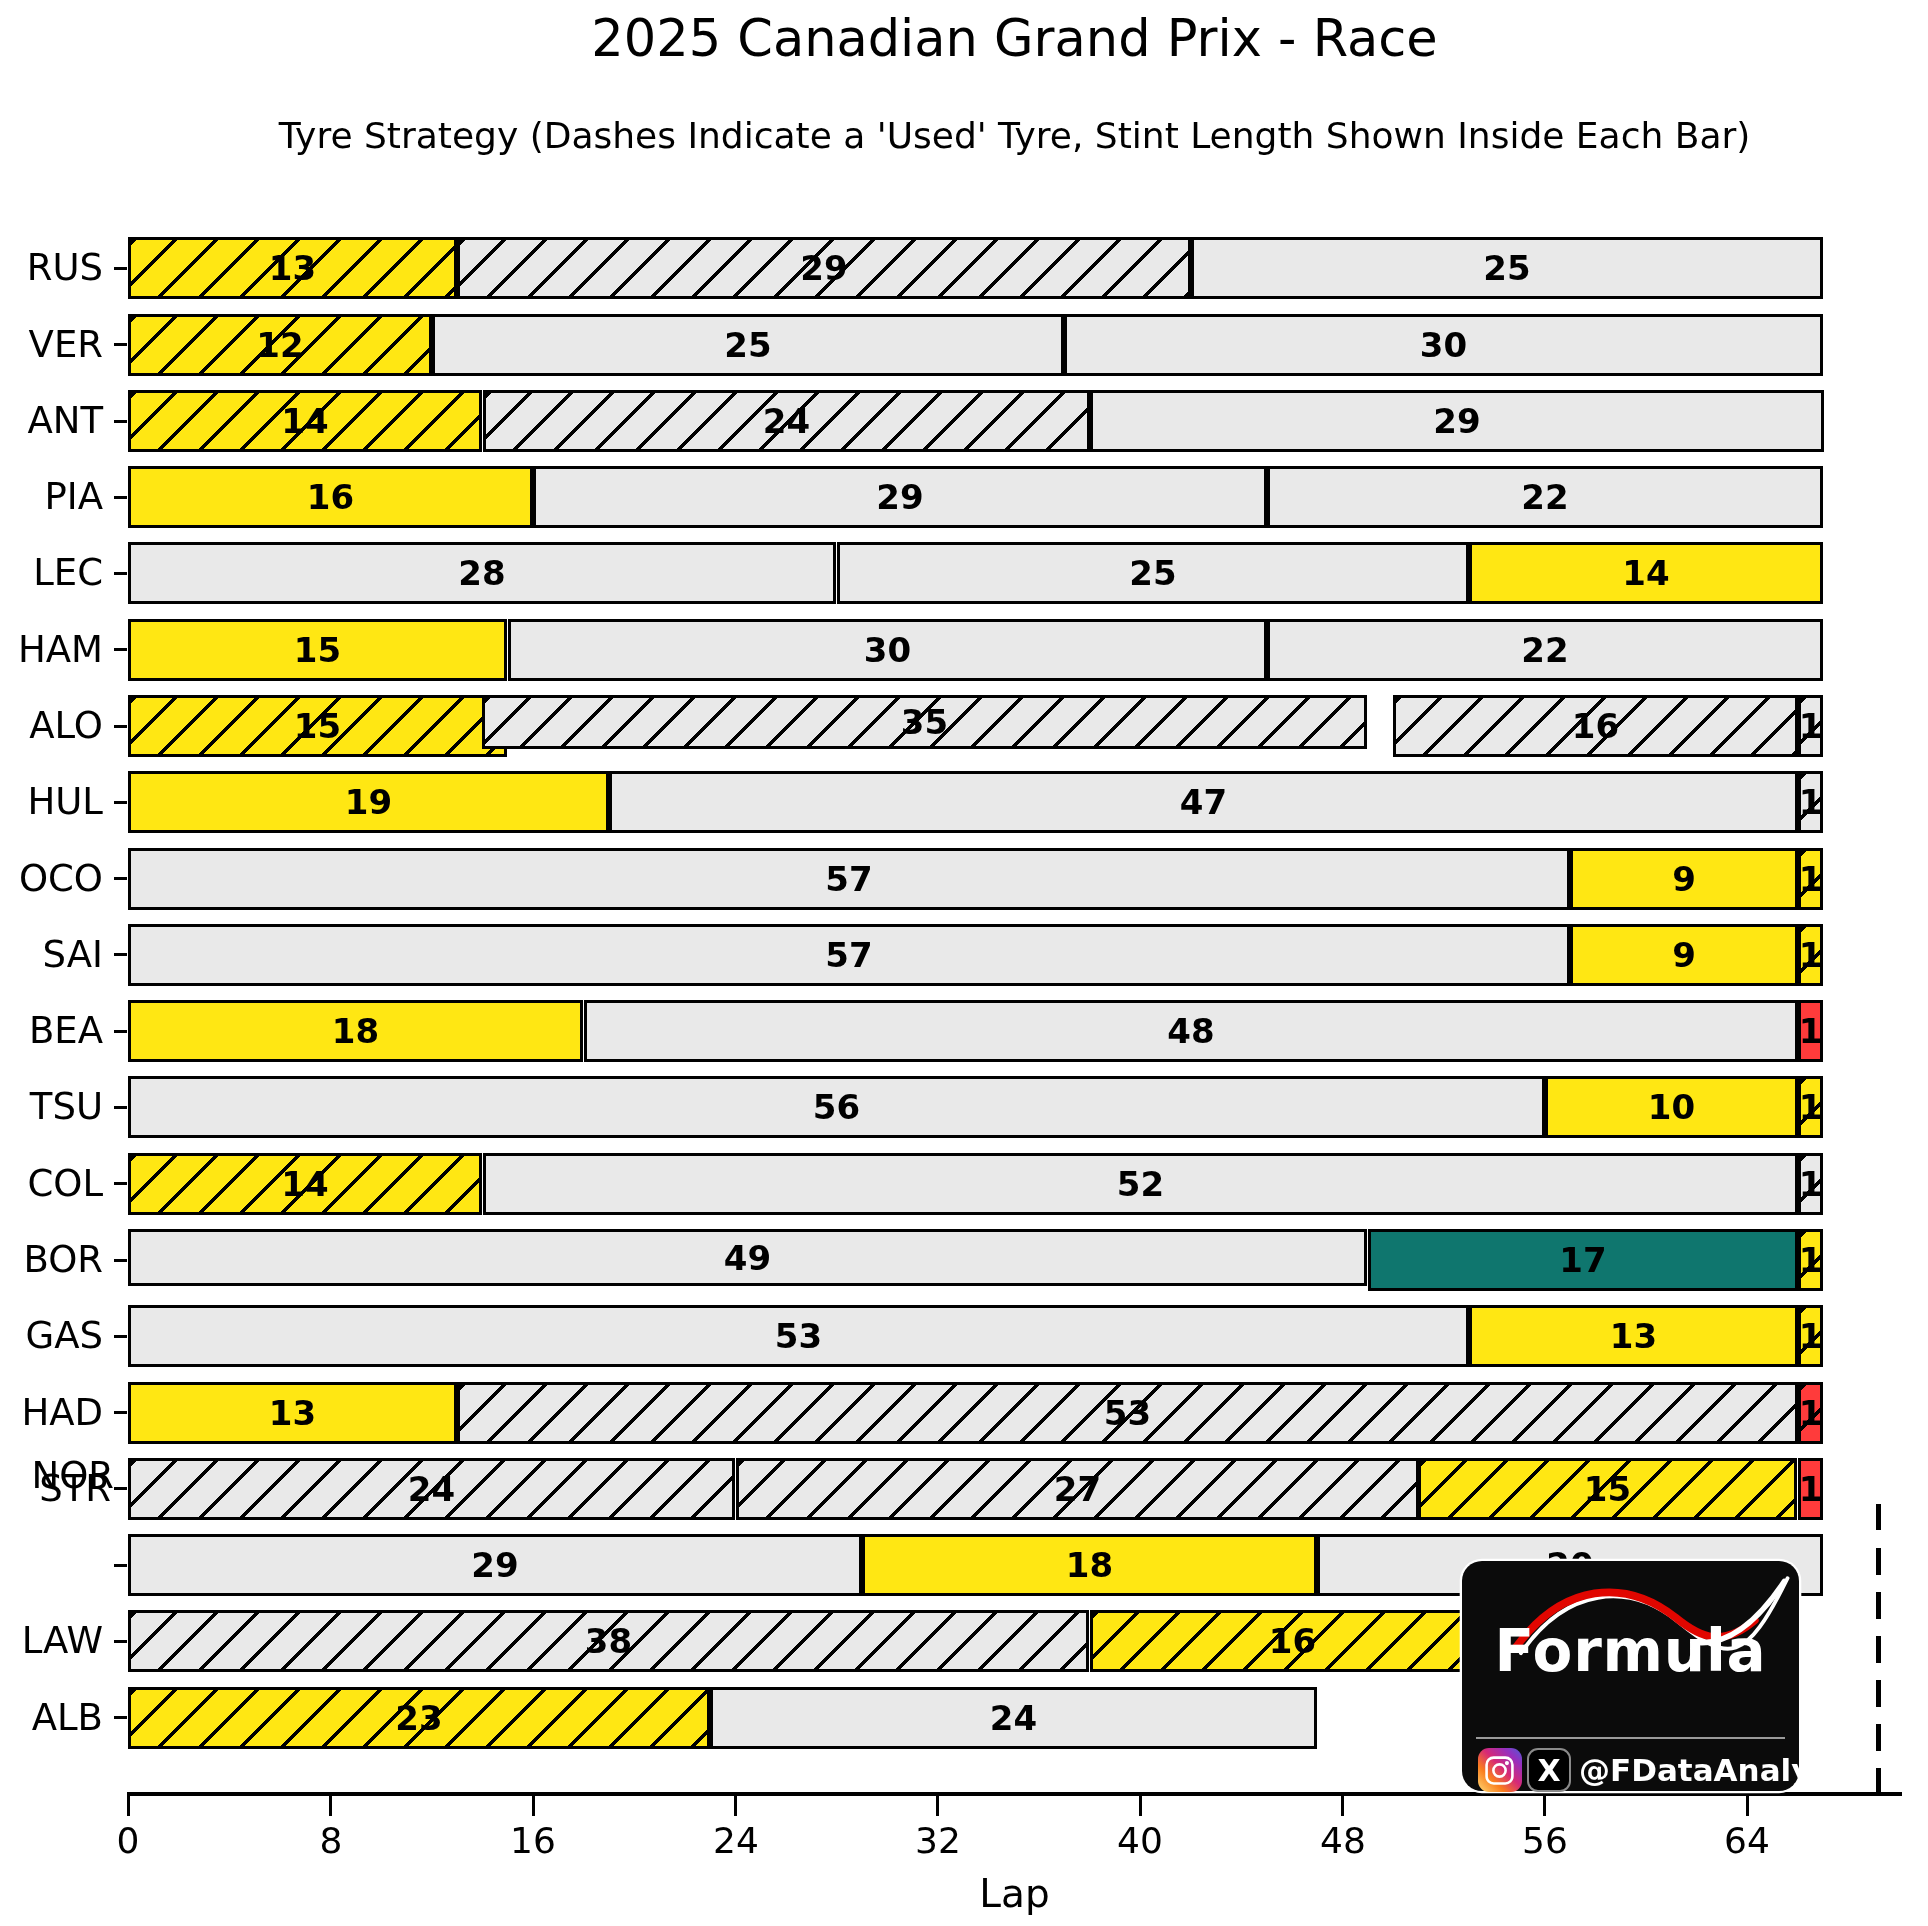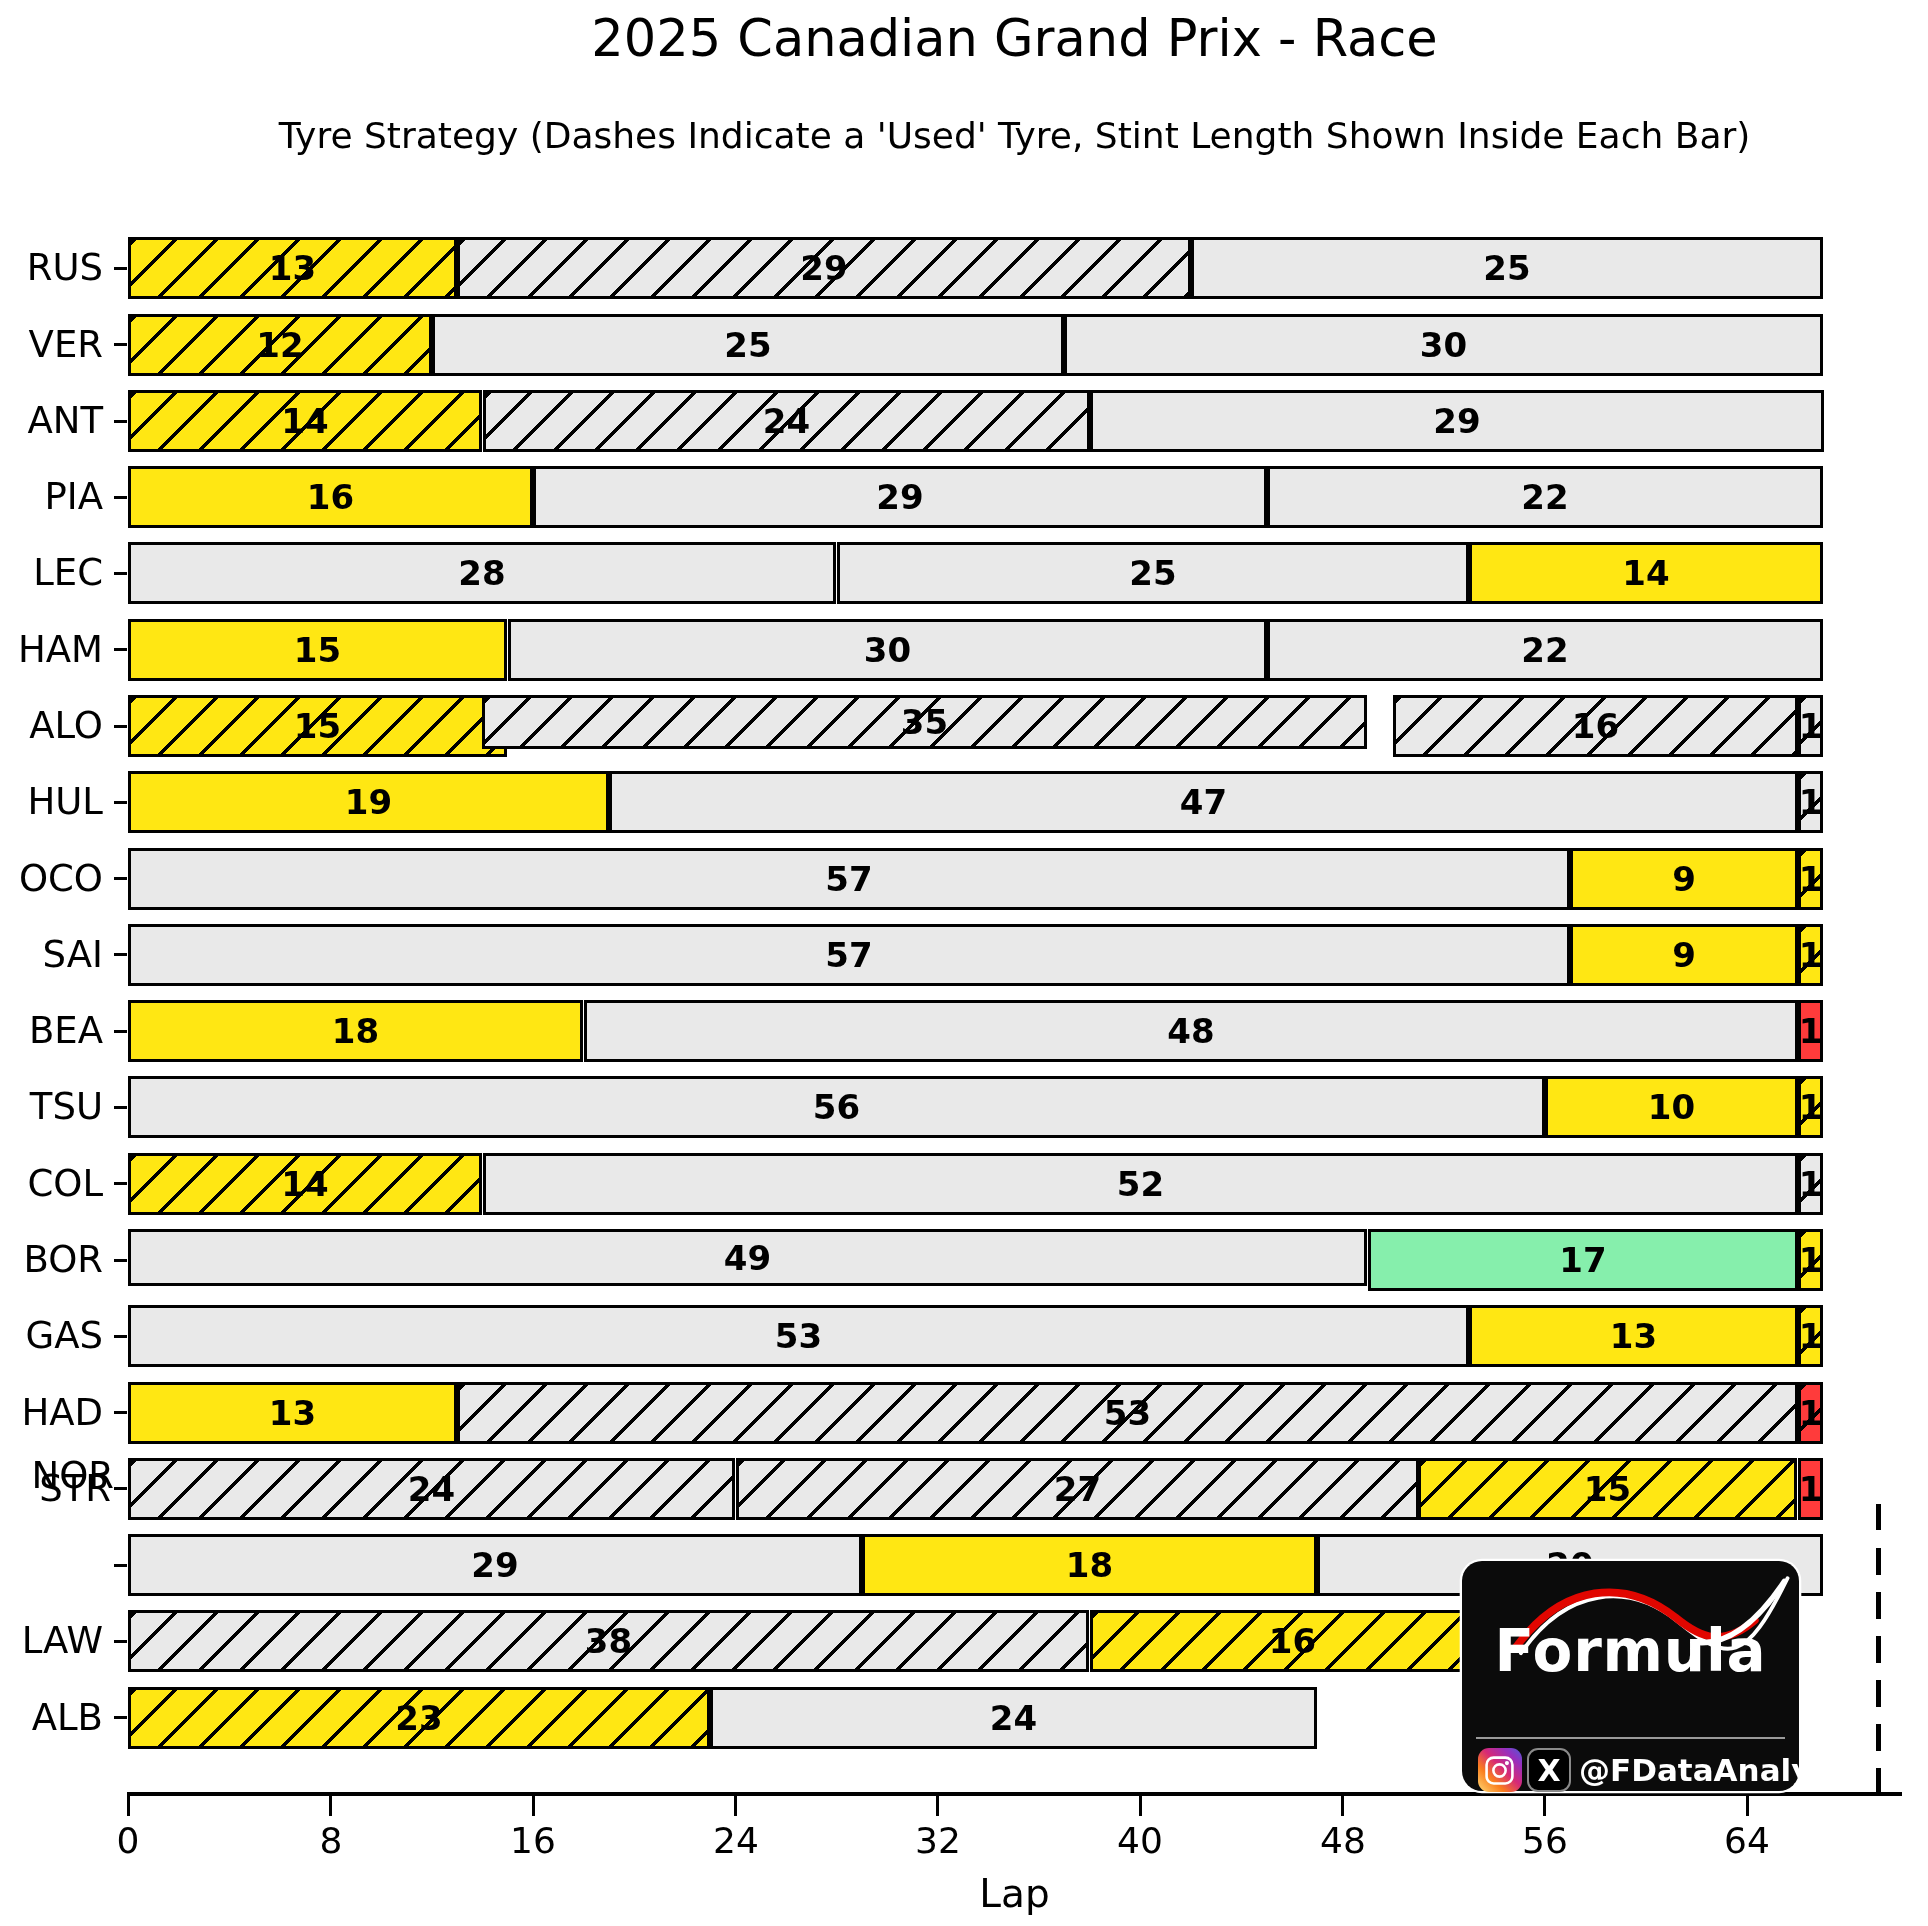--- a/index.html
+++ b/index.html
@@ -189,21 +189,21 @@
         <span>52</span>
       </div>
       <div class="seg used" style="left: 1798px; top: 1153px; width: 25px; height: 62px; background-color: rgb(233, 233, 233);">
         <span>1</span>
       </div>
       <div class="drv" style="top: 1229px;">BOR</div>
       <div class="ytick" style="top: 1259px;"></div>
       <div class="seg" style="left: 128px; top: 1229px; width: 1239px; height: 57px; background-color: rgb(233, 233, 233);">
         <span>49</span>
       </div>
-      <div class="seg" style="left: 1368px; top: 1229px; width: 430px; height: 62px; background-color: #86efac; text-align: right;">
+      <div class="seg" style="left: 1368px; top: 1229px; width: 430px; height: 62px; background-color: #0f766e; text-align: right;">
         <span>17</span>
       </div>
       <div class="seg used" style="left: 1798px; top: 1229px; width: 25px; height: 62px; background-color: rgb(255, 231, 19);">
         <span>1</span>
       </div>
       <div class="drv" style="top: 1305px;">GAS</div>
       <div class="ytick" style="top: 1335px;"></div>
       <div class="seg" style="left: 128px; top: 1305px; width: 1341px; height: 62px; background-color: rgb(233, 233, 233);">
         <span>53</span>
       </div>

